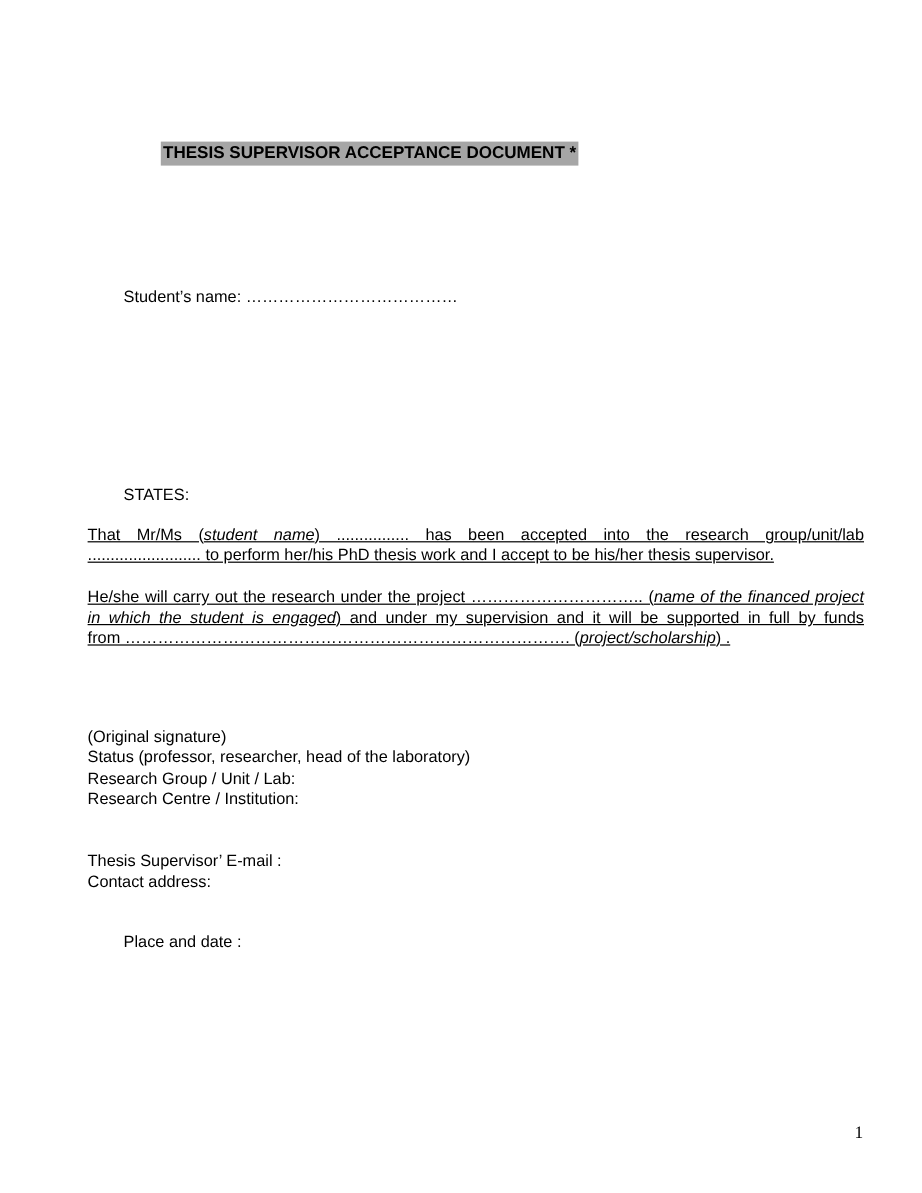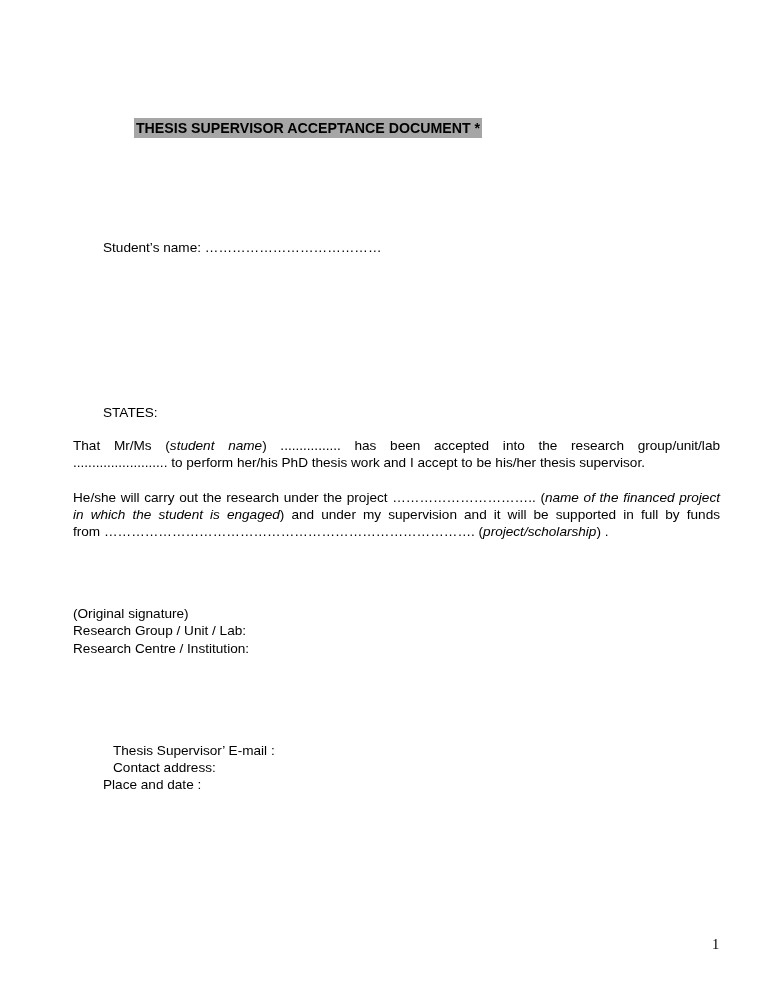--- a/index.html
+++ b/index.html
@@ -4,21 +4,21 @@
   <style>
     html, body { margin: 0; padding: 0; background: #ffffff; }
     body { width: 768px; height: 994px; position: relative; overflow: hidden;
            font-family: "Liberation Sans", "DejaVu Sans", sans-serif; color: #000; }
     .page { position: absolute; left: 0; top: 0; width: 768px; height: 994px; background: #fff; }
     .title-wrap { position: absolute; top: 118px; left: 0; width: 616px; text-align: center; }
     .title { display: inline-block; background: #a6a6a6; font-weight: bold; font-size: 14.2px;
              padding: 1px 2px; line-height: 18px; letter-spacing: 0; }
     .line { position: absolute; left: 73px; font-size: 13.6px; line-height: 17px; white-space: nowrap; margin-left: 30px; }
     .para { position: absolute; left: 73px; width: 647px; font-size: 13.6px; line-height: 17px;
-            text-align: justify; text-align-last: left; }
+            text-align: justify; text-align-last: left; text-decoration: underline; }
     .it { font-style: italic; }
     .footnote { position: absolute; left: 77px; top: 920px; font-family: "Liberation Serif", serif;
                 font-weight: bold; font-size: 11.2px; line-height: 14px; white-space: nowrap; }
     .pagenum { position: absolute; left: 712px; top: 935px; font-family: "Liberation Serif", serif;
                font-size: 14.5px; line-height: 18px; }
     .block { position: absolute; left: 73px; font-size: 13.6px; line-height: 17.4px; }
     .block div { white-space: nowrap; }
     .jline { display: block; text-align: justify; text-align-last: justify; }
   </style>
 </head>
@@ -43,25 +43,26 @@
   </div>
 
   <div class="para" style="top:489px;">
     <span class="jline"><span>He/she will carry out the research under the project ………………………….. (</span><span class="it">name of the financed project</span></span>
     <span class="jline"><span class="it">in which the student is engaged</span><span>) and under my supervision and it will be supported in full by funds</span></span>
     <span style="display:block;white-space:nowrap;"><span>from ………………………………………………………………………. (</span><span class="it">project/scholarship</span><span>) .</span></span>
   </div>
 
   <div class="block" style="top:605px;">
     <div>(Original signature)</div>
+    <div>Status (professor, researcher, head of the laboratory)</div>
     <div>Research Group / Unit / Lab:</div>
     <div>Research Centre / Institution:</div>
   </div>
 
-  <div class="block" style="top:742px;margin-left:40px;">
+  <div class="block" style="top:709px;">
     <div>Thesis Supervisor’ E-mail :</div>
     <div>Contact address:</div>
   </div>
 
   <div class="line" style="top:776px;">Place and date :</div>
 
 
   <div class="pagenum">1</div>
 
 </div>

